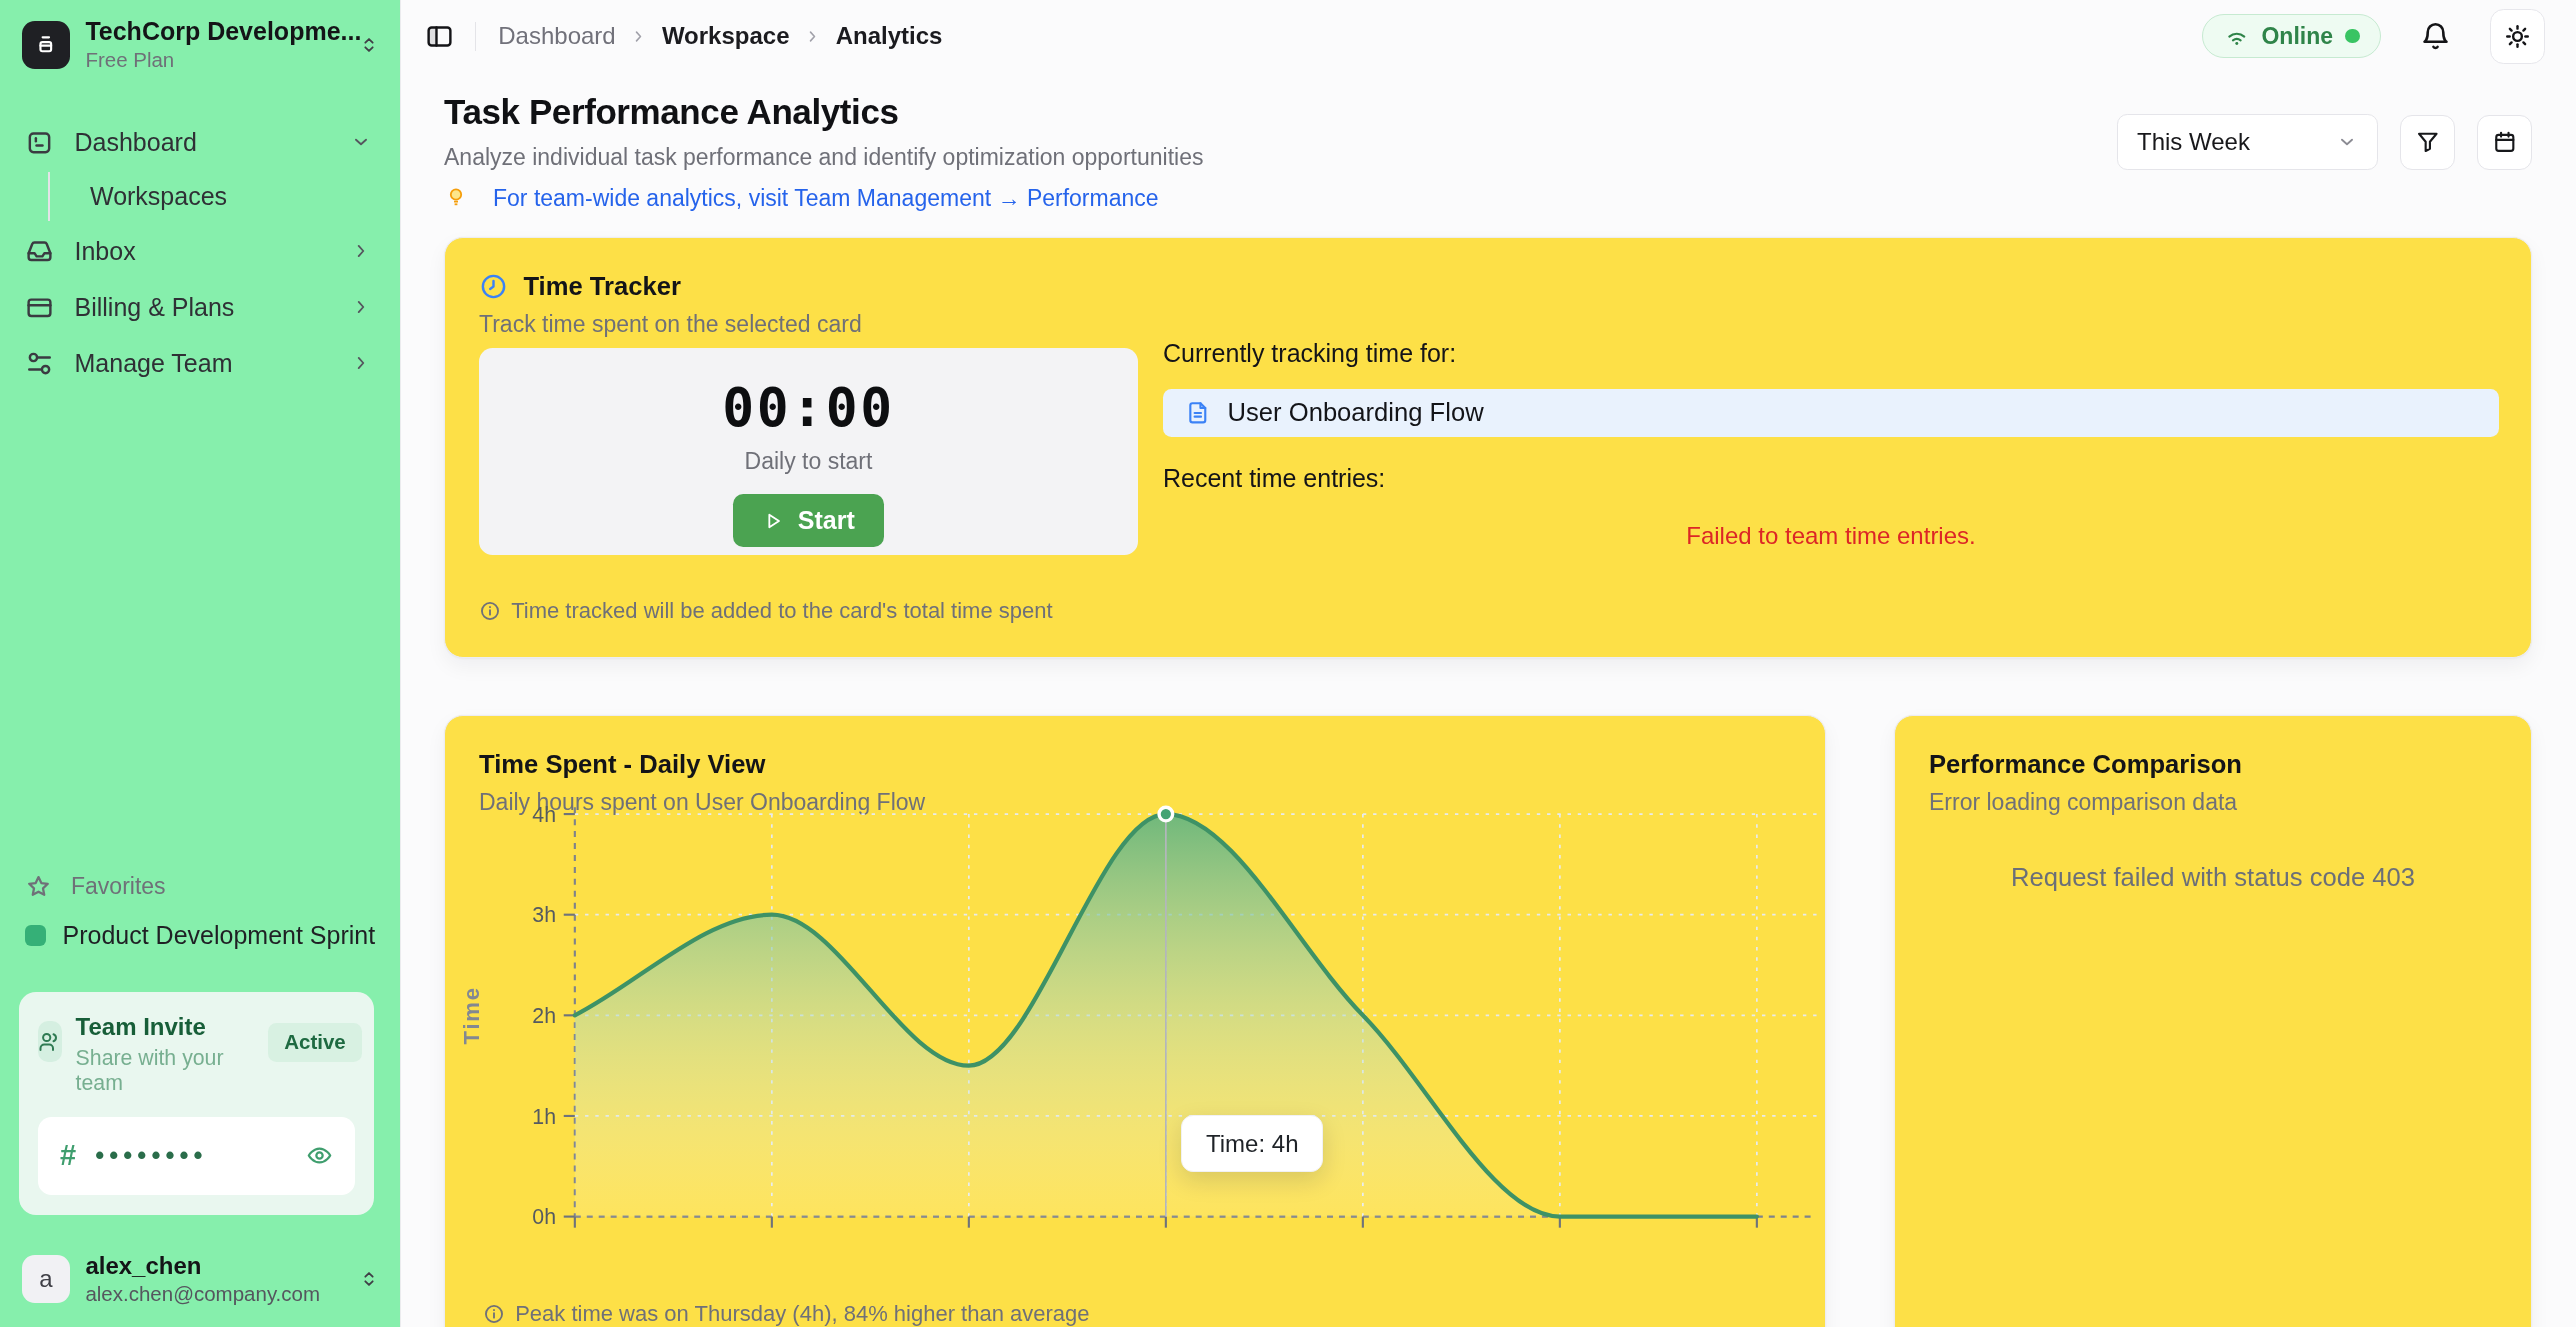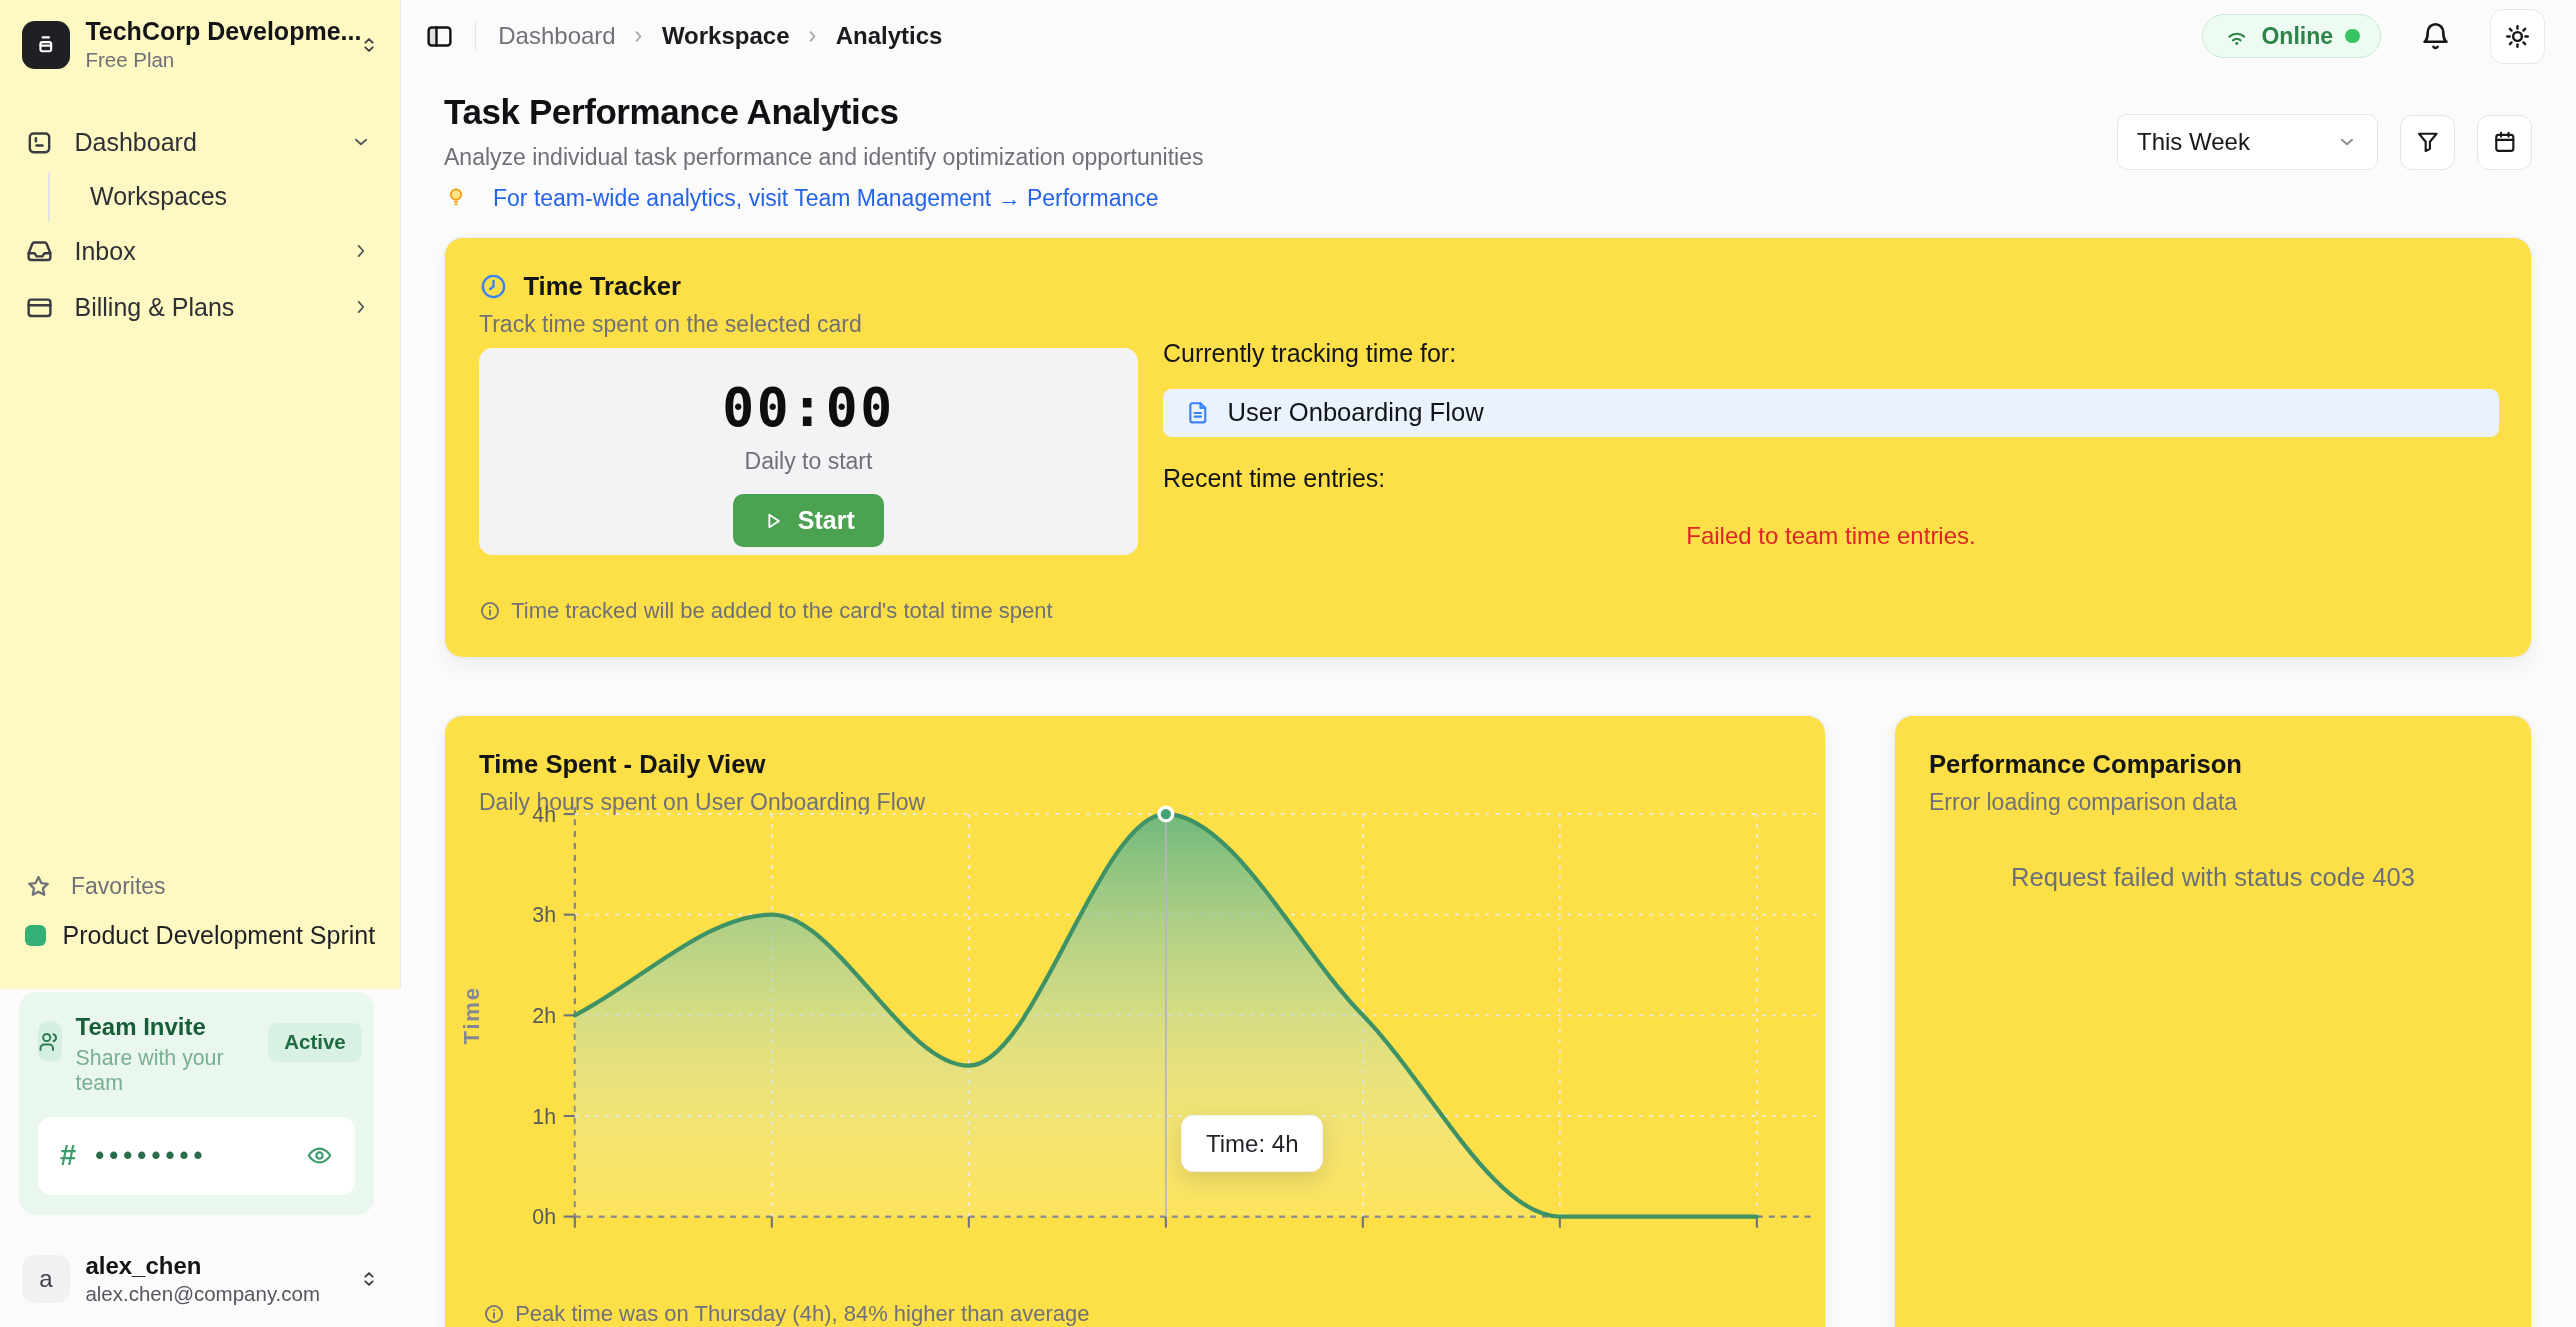--- a/index.html
+++ b/index.html
@@ -3,21 +3,21 @@
 <meta charset="utf-8">
 <style>
   * { margin:0; padding:0; box-sizing:border-box; }
   html,body { width:2576px; height:1327px; }
   body { font-family:"Liberation Sans", sans-serif; color:#18181b; background:#fbfbfc; }
   .app { position:relative; width:2576px; height:1327px; overflow:hidden; background:#fbfbfc; }
 
   svg.ic { display:block; fill:none; stroke:currentColor; stroke-width:2; stroke-linecap:round; stroke-linejoin:round; }
 
   
-  .sidebar { position:absolute; left:0; top:0; width:401px; height:989px; background:#fef9c3; border-right:1.7px solid #ebebee; }
+  .sidebar { position:absolute; left:0; top:0; width:401px; height:1327px; background:#86efac; border-right:1.7px solid #ebebee; }
   .org-row { position:absolute; left:22px; top:17px; width:358px; height:55px; display:flex; align-items:center; gap:15.4px; cursor:pointer; }
   .org-logo { width:48px; height:48px; border-radius:12.8px; background:#1f2024; color:#fff; display:flex; align-items:center; justify-content:center; flex:0 0 auto; }
   .org-meta { flex:1; min-width:0; }
   .org-name { font-size:25px; font-weight:700; color:#141417; white-space:nowrap; }
   .org-plan { font-size:20.5px; color:#6f7078; margin-top:2.6px; }
   .updown { color:#3f3f46; }
 
   .nav { position:absolute; left:0; top:114px; width:401px; }
   .nav-item { position:relative; height:56px; display:flex; align-items:center; padding:0 29px 0 25px; gap:20.5px; color:#2f3035; cursor:pointer; }
   .nav-item .lbl { font-size:25px; flex:1; }
@@ -182,20 +182,36 @@
         </span>
       </div>
       <div class="nav-item">
         <span class="nav-ico">
           <svg class="ic" width="29" height="29" viewBox="0 0 24 24">
               <rect x="3" y="5.5" width="18" height="13.5" rx="2.2"></rect>
               <path d="M3 10.2h18"></path>
             </svg>
         </span>
         <span class="lbl">Billing &amp; Plans</span>
+        <span class="nav-chev">
+          <svg class="ic" width="22" height="22" viewBox="0 0 24 24">
+              <path d="m9.5 6.5 5 5.5-5 5.5"></path>
+            </svg>
+        </span>
+      </div>
+      <div class="nav-item">
+        <span class="nav-ico">
+          <svg class="ic" width="29" height="29" viewBox="0 0 24 24">
+              <path d="M20.5 7H11"></path>
+              <path d="M13 17H3.5"></path>
+              <circle cx="17" cy="17" r="3"></circle>
+              <circle cx="7" cy="7" r="3"></circle>
+            </svg>
+        </span>
+        <span class="lbl">Manage Team</span>
         <span class="nav-chev">
           <svg class="ic" width="22" height="22" viewBox="0 0 24 24">
               <path d="m9.5 6.5 5 5.5-5 5.5"></path>
             </svg>
         </span>
       </div>
     </nav>
 
     <div class="fav-head">
       <span>

